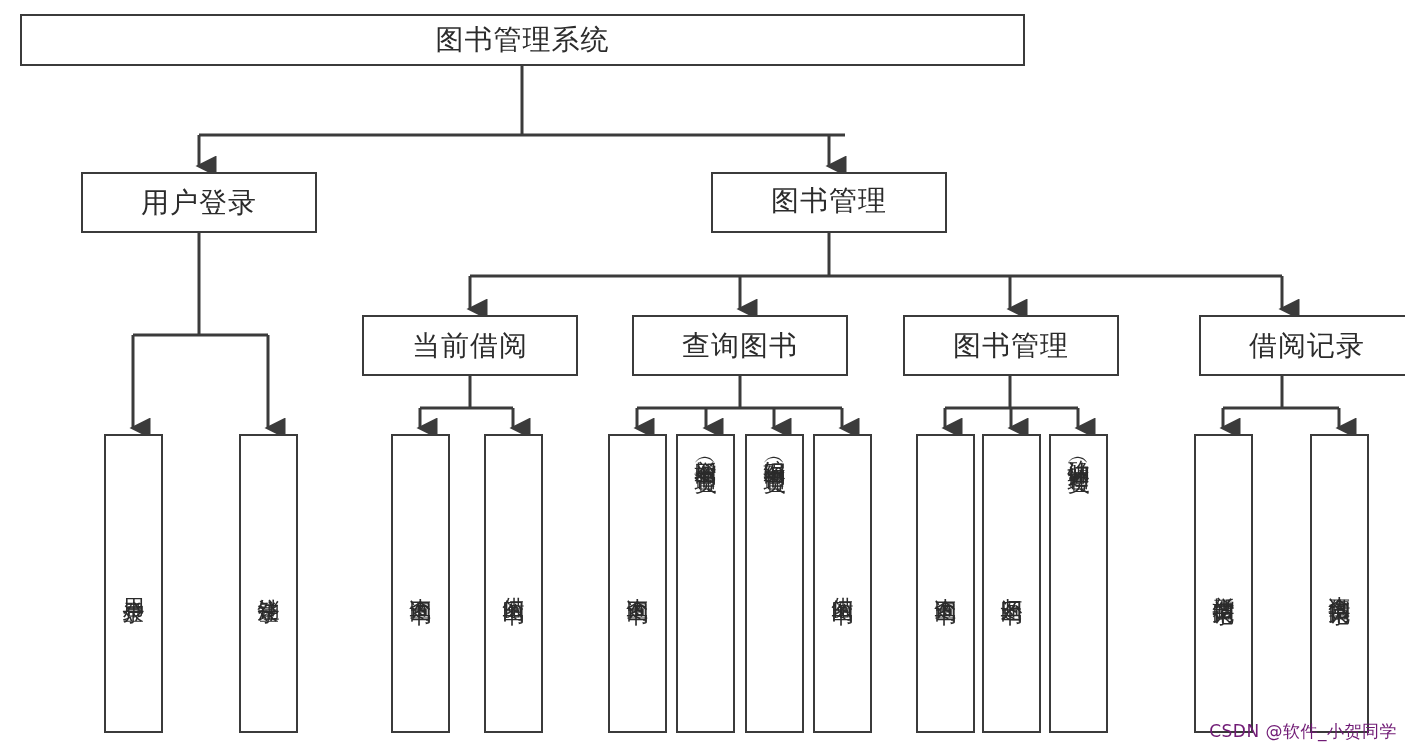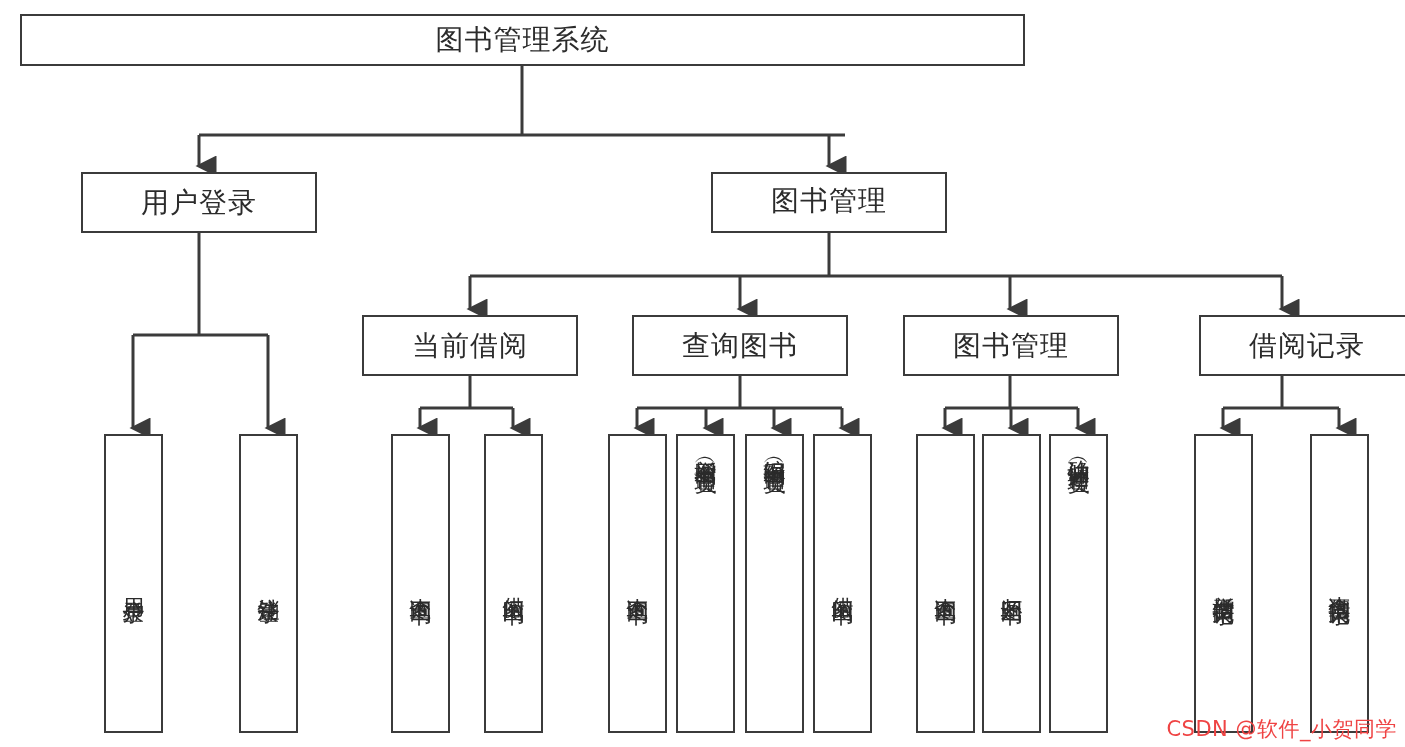--- a/index.html
+++ b/index.html
@@ -57,22 +57,22 @@
   .node.vertical.anchor-top {
     align-items: flex-start;
   }
   .node.vertical.anchor-mid {
     align-items: center;
   }
   #watermark {
     position: absolute;
     right: 8px;
     bottom: 4px;
-    font-size: 21px;
-    color: #ef4444;
+    font-size: 17px;
+    color: #701a75;
     letter-spacing: 0.5px;
     white-space: nowrap;
   }
 </style>
 </head>
 <body>
 
 <div id="diagram-root">
 
   <svg id="edges-layer" viewBox="0 0 1405 747" xmlns="http://www.w3.org/2000/svg">

